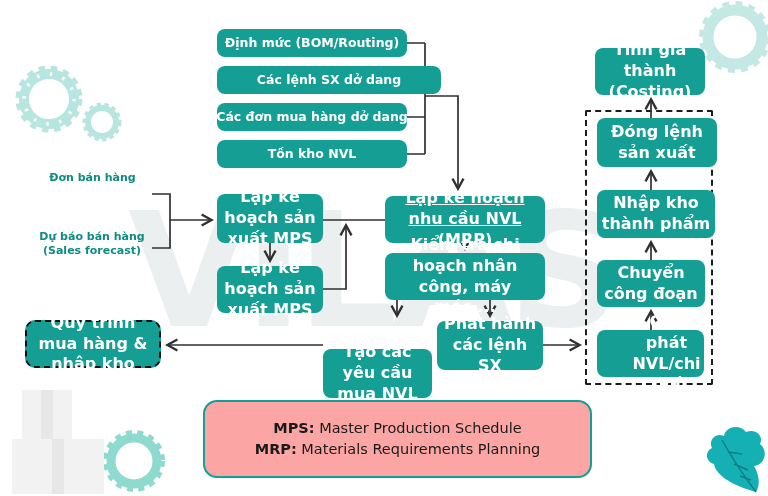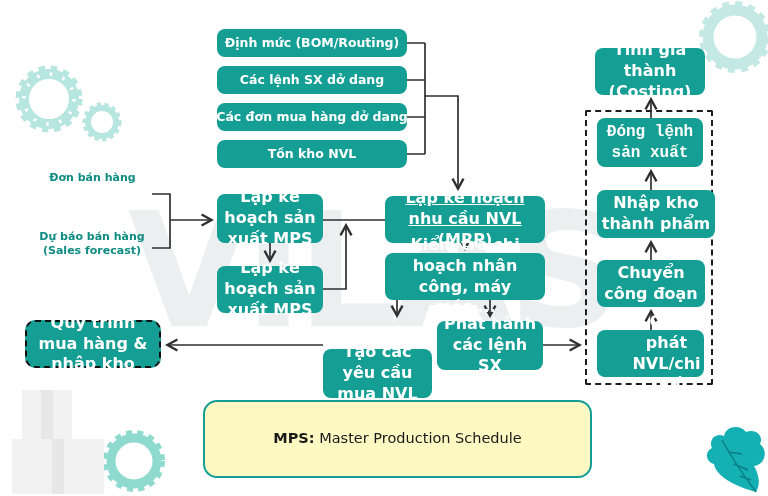--- a/index.html
+++ b/index.html
@@ -25,21 +25,21 @@
   .dashed-group{
     position:absolute;z-index:1;border:2px dashed #1c1c1c;border-radius:2px;
     background:transparent;box-sizing:border-box;
   }
   .sales-label{
     position:absolute;z-index:3;color:#0e8c82;font-weight:700;
     font-size:11px;line-height:1.25;text-align:center;
   }
   .legend{
     position:absolute;left:203px;top:400px;width:385px;height:74px;z-index:3;
-    border:2.5px solid #149e94;border-radius:14px;background:#fef9c3;
+    border:2.5px solid #149e94;border-radius:14px;background:#fca5a5;
     display:flex;flex-direction:column;align-items:center;justify-content:center;
     font-size:14.5px;color:#1a1a1a;line-height:1.45;
   }
   .legend .line{white-space:nowrap;}
   .legend .abbr{font-weight:700;}
   .pkg{position:absolute;background:#f2f2f2;z-index:0;}
   .pkg .tape{position:absolute;left:50%;top:0;width:12px;height:100%;
     transform:translateX(-50%);background:#e7e7e7;}
 </style>
 </head>
@@ -109,43 +109,44 @@
       <path d="M543,345 H579" marker-end="url(#arr)"></path>
 
       <path d="M651,330 V312" marker-end="url(#arr)"></path>
       <path d="M651,260 V243" marker-end="url(#arr)"></path>
       <path d="M651,190 V172" marker-end="url(#arr)"></path>
       <path d="M651,118 V100" marker-end="url(#arr)"></path>
     </g>
   </svg>
 
   <div class="node oneline" style="left:217px;top:29px;width:190px;height:28px;">Định mức (BOM/Routing)</div>
-  <div class="node oneline" style="left:217px;top:66px;width:190px;height:28px;">Các lệnh SX dở dang</div>
+  <div class="node oneline" style="left:217px;top:66px;width:224px;height:28px;">Các lệnh SX dở dang</div>
   <div class="node oneline" style="left:217px;top:103px;width:190px;height:28px;">Các đơn mua hàng dở dang</div>
   <div class="node oneline" style="left:217px;top:140px;width:190px;height:28px;">Tồn kho NVL</div>
 
   <div class="sales-label" style="left:20px;top:171px;width:145px;">
     <div>Đơn bán hàng</div>
   </div>
   <div class="sales-label" style="left:12px;top:230px;width:160px;">
     <div>Dự báo bán hàng</div>
     <div>(Sales forecast)</div>
   </div>
 
   <div class="node" style="left:217px;top:194px;width:106px;height:49px;">Lập kế hoạch sản xuất MPS</div>
   <div class="node" style="left:217px;top:266px;width:106px;height:47px;">Lập kế hoạch sản xuất MPS</div>
   <div class="node" style="left:385px;top:196px;width:160px;height:47px;text-decoration:underline;">Lập kế hoạch nhu cầu NVL (MRP)</div>
   <div class="node" style="left:385px;top:253px;width:160px;height:47px;">Kiểm tra chi hoạch nhân công, máy móc,...</div>
   <div class="node" style="left:323px;top:321px;width:109px;height:49px;margin-top:28px;">Tạo các yêu cầu mua NVL</div>
   <div class="node" style="left:437px;top:321px;width:106px;height:49px;">Phát hành các lệnh SX</div>
   <div class="node dashed" style="left:25px;top:320px;width:136px;height:48px;border-radius:10px;">Quy trình mua hàng &amp; nhập kho</div>
 
   <div class="node" style="left:595px;top:48px;width:110px;height:47px;">Tính giá thành (Costing)</div>
-  <div class="node" style="left:597px;top:118px;width:106px;height:49px;font-family:Liberation Mono, monospace;">Đóng lệnh sản xuất</div>
+  <div class="node" style="left:597px;top:118px;width:120px;height:49px;">Đóng lệnh sản xuất</div>
   <div class="node" style="left:597px;top:190px;width:118px;height:48px;">Nhập kho thành phẩm</div>
   <div class="node" style="left:597px;top:260px;width:108px;height:47px;">Chuyển công đoạn</div>
   <div class="node" style="left:597px;top:330px;width:107px;height:47px;padding-left:36px;">Cấp phát NVL/chi phí</div>
 
   <div class="legend">
     <div class="line"><span class="abbr">MPS:</span><span> Master Production Schedule</span></div>
+    <div class="line"><span class="abbr">MRP:</span><span> Materials Requirements Planning</span></div>
   </div>
 
 </div>
 
 </body></html>

